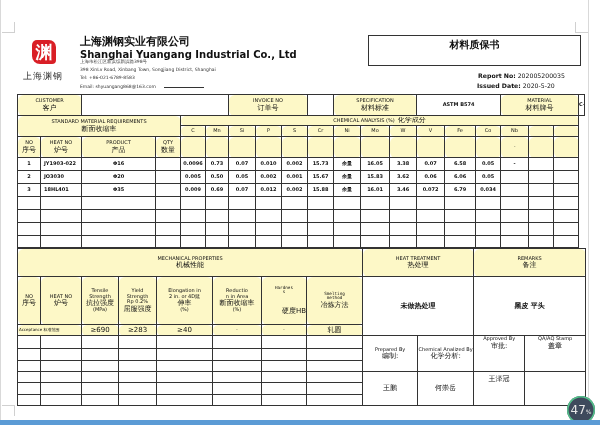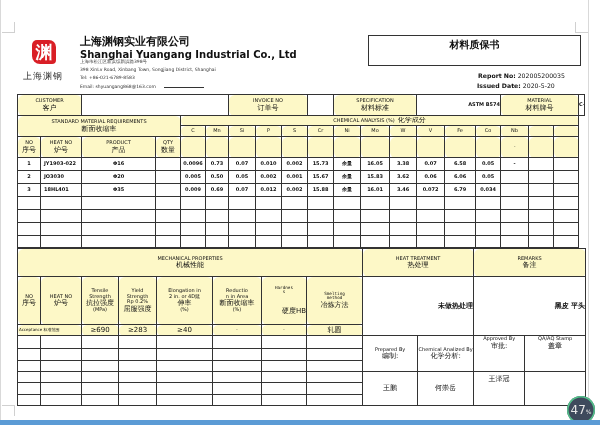--- a/index.html
+++ b/index.html
@@ -15,21 +15,21 @@
   .co-small{position:absolute;left:80px;font-size:4.5px;color:#333;}
   .title-box{position:absolute;left:368px;top:35px;width:211px;height:29px;border:1px solid #333;text-align:center;}
   .title-cn{font-size:10px;font-weight:bold;margin-top:2px;}
   .title-en{font-size:6.5px;font-weight:bold;margin-top:3px;}
   .report{position:absolute;font-size:6.2px;}
   .report b{font-weight:bold;}
   table{border-collapse:collapse;position:absolute;table-layout:fixed;}
   td{border:1px solid #333;padding:0;text-align:center;vertical-align:middle;font-size:5px;line-height:1.15;overflow:hidden;white-space:nowrap;}
   td.y{background:#fdf8c7;border-radius:6px;}
   td.w{background:#fff;}
-  .b{font-weight:bold;text-align:right;}
+  .b{font-weight:bold;}
   .cnb{font-size:7px;}
   .mono{font-family:"DejaVu Sans Mono",monospace;font-size:4.3px;}
   .val{font-size:5px;font-weight:bold;}
   .badge{position:absolute;left:567px;top:396px;width:28px;height:28px;border-radius:50%;background:#3e4a5c;color:#e7e7e7;font-size:12px;line-height:28px;text-align:center;box-shadow:0 0 0 1.5px #53c28b inset;}
   .badge small{font-size:6px;}
 </style>
 </head>
 <body>
 
 <div class="page-border-l"></div>

